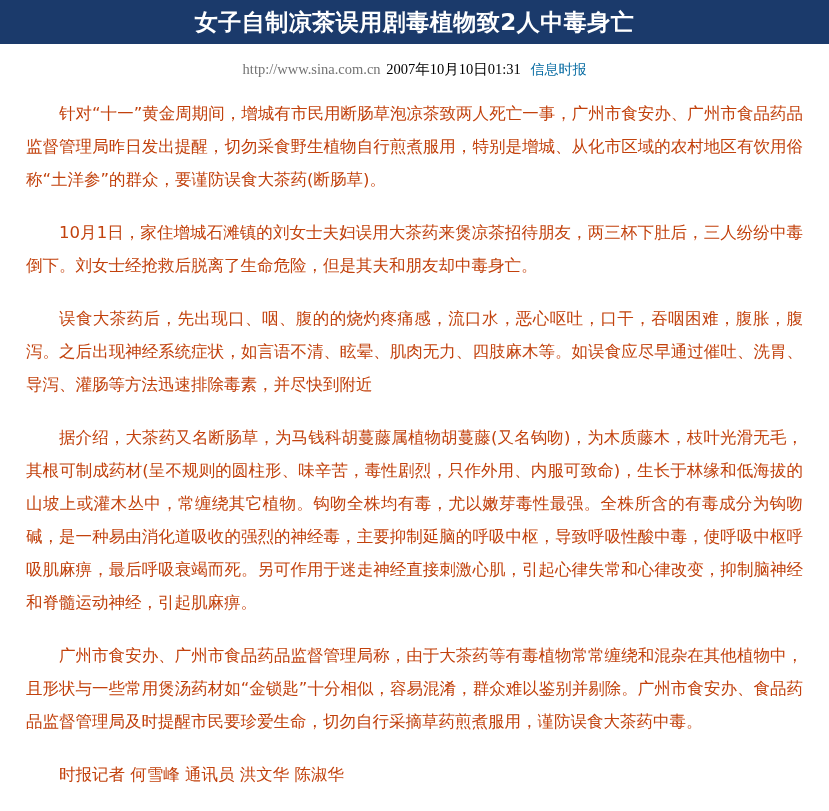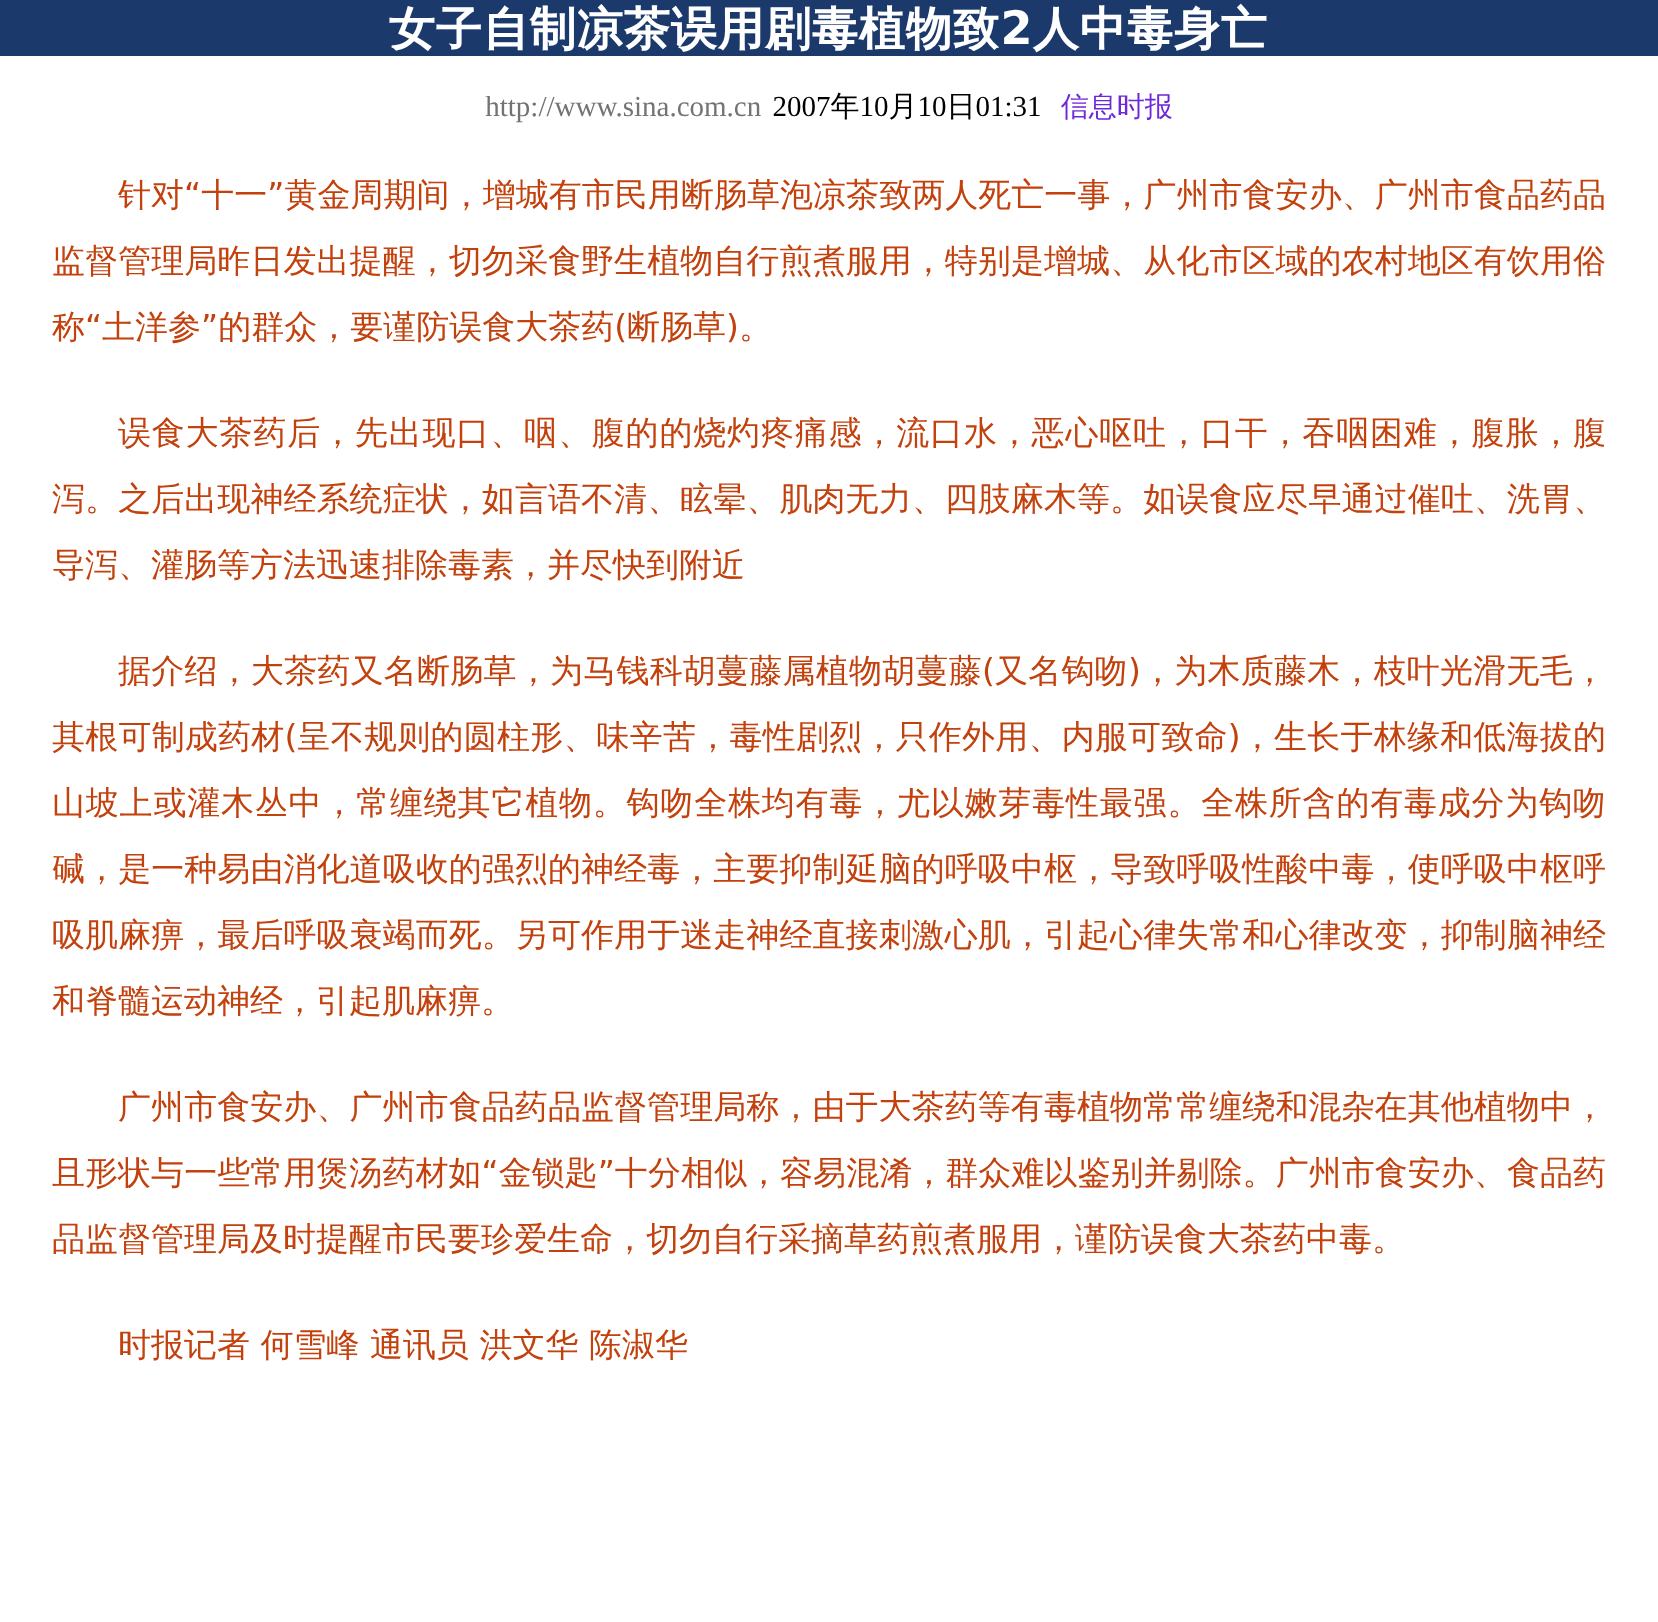--- a/index.html
+++ b/index.html
@@ -12,21 +12,21 @@
     min-height: 811px;
     font-family: "DejaVu Sans", "Liberation Sans", sans-serif;
     color: #000000;
   }
   .page {
     width: 829px;
     position: relative;
   }
   .headline-bar {
     width: 829px;
-    height: 28px;
+    height: 44px;
     background: #1b3a6b;
     display: flex;
     align-items: center;
     justify-content: center;
     box-sizing: border-box;
   }
   .headline-bar .headline {
     color: #ffffff;
     font-size: 23px;
     font-weight: bold;
@@ -36,21 +36,21 @@
   .meta-line {
     text-align: center;
     margin-top: 16px;
     font-size: 14.5px;
     color: #000000;
     font-family: "Liberation Serif", "DejaVu Serif", serif;
   }
   .meta-line .src-url { color: #737373; }
   .meta-line .pub-date { color: #000000; margin-left: 2px; text-align: center; }
   .meta-line .pub-source {
-    color: #6d28d9;
+    color: #0369a1;
     margin-left: 6px;
     font-family: "DejaVu Sans", "Liberation Sans", sans-serif;
     font-size: 14px;
   }
   .article {
     margin: 18px 26px 0 26px;
     width: 777px;
   }
   .article p {
     margin: 0 0 20px 0;
@@ -82,19 +82,20 @@
   </div>
 
   <div class="meta-line">
     <span class="src-url">http://www.sina.com.cn</span>
     <span class="pub-date">2007年10月10日01:31</span>
     <span class="pub-source">信息时报</span>
   </div>
 
   <div class="article">
     <p>针对“十一”黄金周期间，增城有市民用断肠草泡凉茶致两人死亡一事，广州市食安办、广州市食品药品监督管理局昨日发出提醒，切勿采食野生植物自行煎煮服用，特别是增城、从化市区域的农村地区有饮用俗称“土洋参”的群众，要谨防误食大茶药(断肠草)。</p>
+    <p>10月1日，家住增城石滩镇的刘女士夫妇误用大茶药来煲凉茶招待朋友，两三杯下肚后，三人纷纷中毒倒下。刘女士经抢救后脱离了生命危险，但是其夫和朋友却中毒身亡。</p>
     <p>误食大茶药后，先出现口、咽、腹的的烧灼疼痛感，流口水，恶心呕吐，口干，吞咽困难，腹胀，腹泻。之后出现神经系统症状，如言语不清、眩晕、肌肉无力、四肢麻木等。如误食应尽早通过催吐、洗胃、导泻、灌肠等方法迅速排除毒素，并尽快到附近</p>
     <p>据介绍，大茶药又名断肠草，为马钱科胡蔓藤属植物胡蔓藤(又名钩吻)，为木质藤木，枝叶光滑无毛，其根可制成药材(呈不规则的圆柱形、味辛苦，毒性剧烈，只作外用、内服可致命)，生长于林缘和低海拔的山坡上或灌木丛中，常缠绕其它植物。钩吻全株均有毒，尤以嫩芽毒性最强。全株所含的有毒成分为钩吻碱，是一种易由消化道吸收的强烈的神经毒，主要抑制延脑的呼吸中枢，导致呼吸性酸中毒，使呼吸中枢呼吸肌麻痹，最后呼吸衰竭而死。另可作用于迷走神经直接刺激心肌，引起心律失常和心律改变，抑制脑神经和脊髓运动神经，引起肌麻痹。</p>
     <p>广州市食安办、广州市食品药品监督管理局称，由于大茶药等有毒植物常常缠绕和混杂在其他植物中，且形状与一些常用煲汤药材如“金锁匙”十分相似，容易混淆，群众难以鉴别并剔除。广州市食安办、食品药品监督管理局及时提醒市民要珍爱生命，切勿自行采摘草药煎煮服用，谨防误食大茶药中毒。</p>
     <p class="byline">时报记者 何雪峰 通讯员 洪文华 陈淑华</p>
   </div>
 
 </div>
 
 </body></html>

